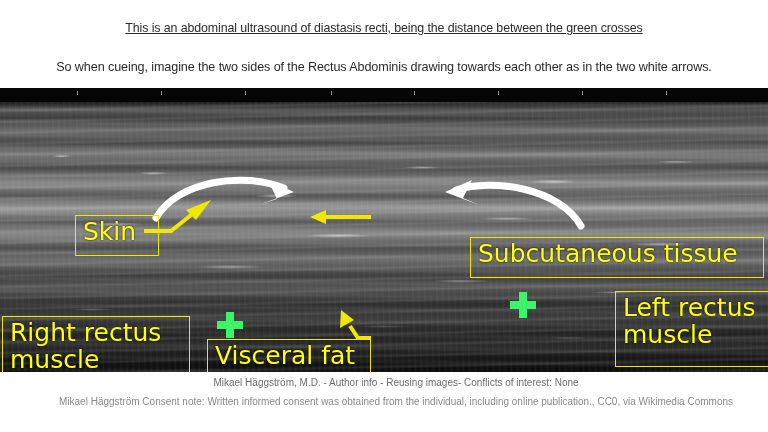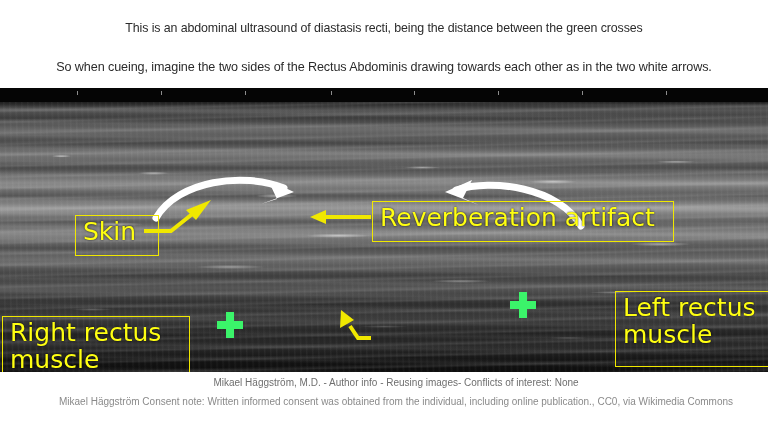--- a/index.html
+++ b/index.html
@@ -17,21 +17,21 @@
     position:absolute;left:0;top:0;width:768px;height:88px;
     background:#ffffff;
   }
   .cap-line{
     position:absolute;
     color:#2b2b2b;
     font-size:12.4px;
     letter-spacing:-0.1px;
     white-space:nowrap;
   }
-  .cap-line-1{left:0;width:768px;text-align:center;top:21px;}
+  .cap-line-1{left:0;width:768px;text-align:center;top:21px;text-decoration:underline;}
   .cap-line-2{left:0;width:768px;text-align:center;top:60px;font-size:12.6px;}
 
   
   .us-panel{
     position:absolute;left:0;top:88px;width:768px;height:284px;
     background:#4c1d95;
     overflow:hidden;
   }
   .us-img{position:absolute;inset:0;}
 
@@ -182,26 +182,27 @@
       <i class="h"></i>
       <i class="v"></i>
     </div>
     <div class="cross" style="left:510px;top:204px">
       <i class="h"></i>
       <i class="v"></i>
     </div>
 
     <div class="lbl" style="left:75px;top:127px;width:68px;height:33px">Skin</div>
 
-    <div class="lbl" style="left:372px;top:113px;width:286px;height:33px">Reverberation artifact</div>
-
+
+    <div class="lbl" style="left:470px;top:149px;width:278px;height:33px">Subcutaneous tissue</div>
 
     <div class="lbl" style="left:2px;top:228px;width:172px;height:68px">Right rectus
 muscle</div>
 
+    <div class="lbl" style="left:207px;top:251px;width:148px;height:33px">Visceral fat</div>
 
 
     <div class="lbl" style="left:615px;top:203px;width:150px;height:68px">Left rectus
 muscle</div>
 
   </div>
 
   <div class="credit credit-1">Mikael Häggström, M.D. - Author info - Reusing images- Conflicts of interest:  None</div>
   <div class="credit credit-2">Mikael Häggström Consent note: Written informed consent was obtained from the individual, including online publication., CC0, via Wikimedia Commons</div>
 

